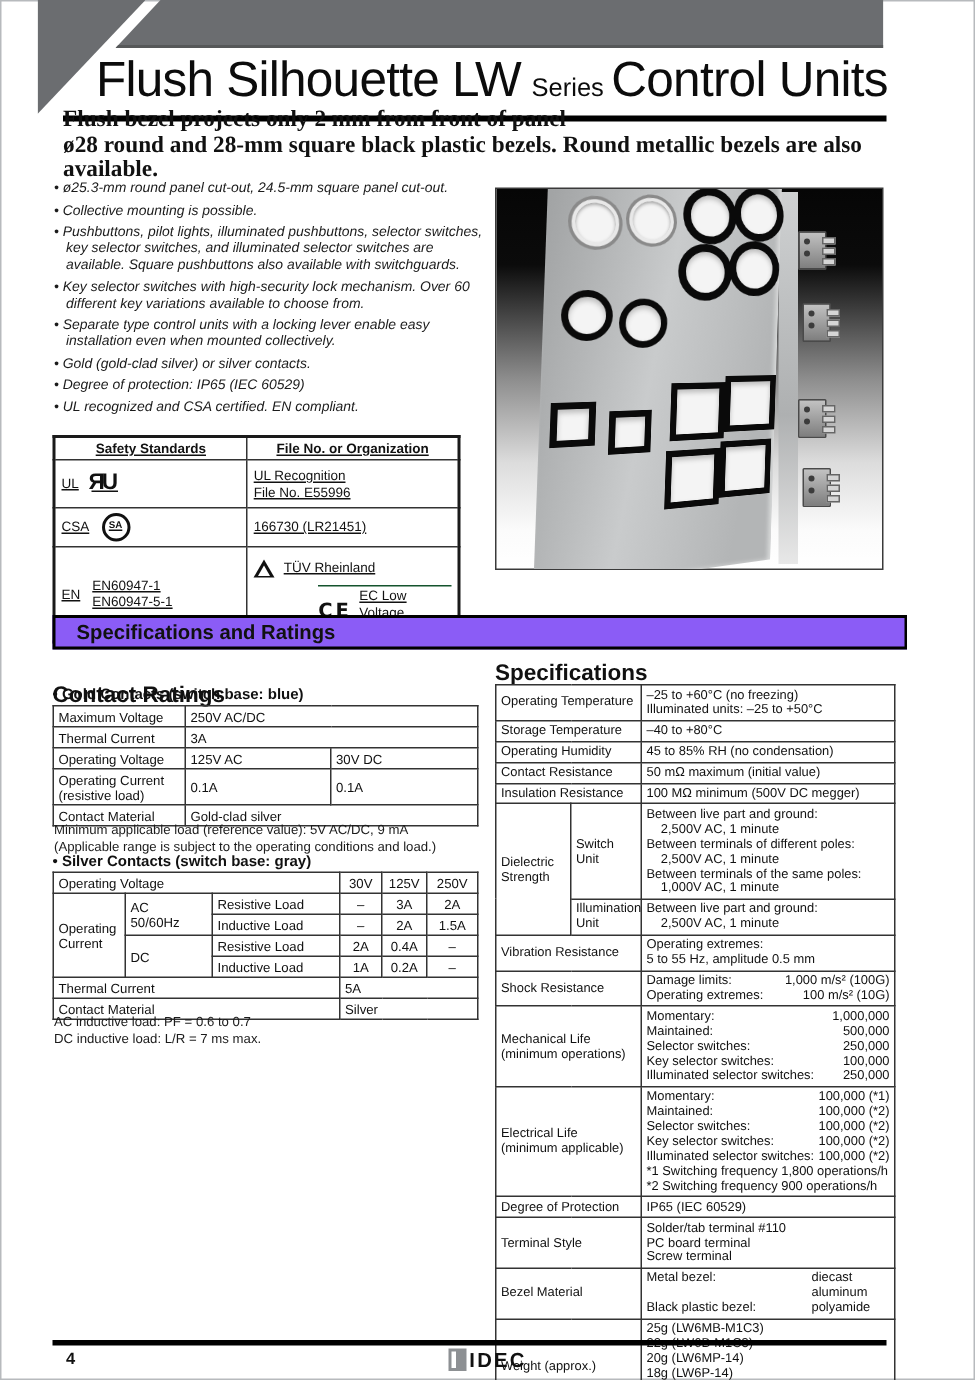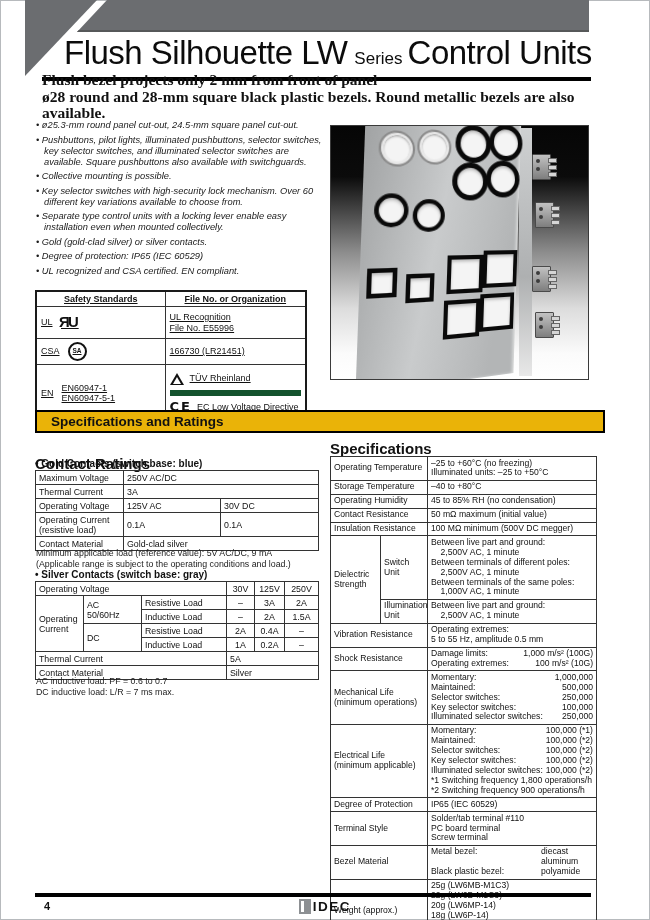--- a/index.html
+++ b/index.html
@@ -54,24 +54,24 @@
   .ml{white-space:pre-line;}
   .ul-mark{display:inline-block;transform:scaleX(-1);font-weight:bold;font-size:15px;letter-spacing:-2px;}
   .csa-mark{display:inline-flex;width:15px;height:15px;border:2px solid #111;border-radius:50%;
             align-items:center;justify-content:center;font-size:6.5px;font-weight:bold;}
   .tuv-tri{display:inline-block;width:0;height:0;border-left:7px solid transparent;border-right:7px solid transparent;
            border-bottom:12px solid #111;position:relative;margin-right:6px;}
   .tuv-tri:after{content:"";position:absolute;left:-4px;top:4px;border-left:4px solid transparent;
            border-right:4px solid transparent;border-bottom:7px solid #fff;}
   .ce-mark{font-weight:bold;font-size:13px;letter-spacing:2px;margin-right:5px;font-family:"DejaVu Sans",sans-serif;}
   .en-sub{display:flex;align-items:center;min-height:21px;padding:1px 0;}
-  .en-sub + .en-sub{border-top:6px solid #14532d;}
+  .en-sub + .en-sub{border-top:1px solid #14532d;margin-left:43px;}
   
   .section-box{position:absolute;left:35px;top:410px;width:552px;height:19px;border:2px solid #000;
-               font-weight:bold;font-size:13.5px;line-height:19px;padding-left:14px;background:#eab308;}
+               font-weight:bold;font-size:13.5px;line-height:19px;padding-left:14px;background:#8b5cf6;}
   
   .h-contact{position:absolute;left:35px;top:455px;font-size:15px;font-weight:bold;}
   .h-specs{position:absolute;left:330px;top:440px;font-size:15px;font-weight:bold;}
   .sub-bold{position:absolute;font-size:10px;font-weight:bold;}
   
   .ctable{position:absolute;font-size:8.8px;line-height:10px;border:1.5px solid #1a1a1a;table-layout:fixed;}
   .ctable td{border:1px solid #333;padding:1.5px 3px;vertical-align:middle;}
   .gold{left:35px;top:470px;width:283px;}
   .silver{left:35px;top:581px;width:283px;}
   .silver td.c{text-align:center;}
@@ -107,22 +107,22 @@
   </div>
   <div class="title-rule"></div>
 
   <div class="intro">
     <div>Flush bezel projects only 2 mm from front of panel</div>
     <div>ø28 round and 28-mm square black plastic bezels. Round metallic bezels are also available.</div>
   </div>
 
   <ul class="features">
     <li>ø25.3-mm round panel cut-out, 24.5-mm square panel cut-out.</li>
+    <li>Collective mounting is possible.</li>
     <li>Pushbuttons, pilot lights, illuminated pushbuttons, selector switches, key selector switches, and illuminated selector switches are available. Square pushbuttons also available with switchguards.</li>
-    <li>Collective mounting is possible.</li>
     <li>Key selector switches with high-security lock mechanism. Over 60 different key variations available to choose from.</li>
     <li>Separate type control units with a locking lever enable easy installation even when mounted collectively.</li>
     <li>Gold (gold-clad silver) or silver contacts.</li>
     <li>Degree of protection: IP65 (IEC 60529)</li>
     <li>UL recognized and CSA certified. EN compliant.</li>
   </ul>
 
   <div class="photo">
     <div class="pside"></div>
     <div class="terminal" style="left:201px;top:28px">

